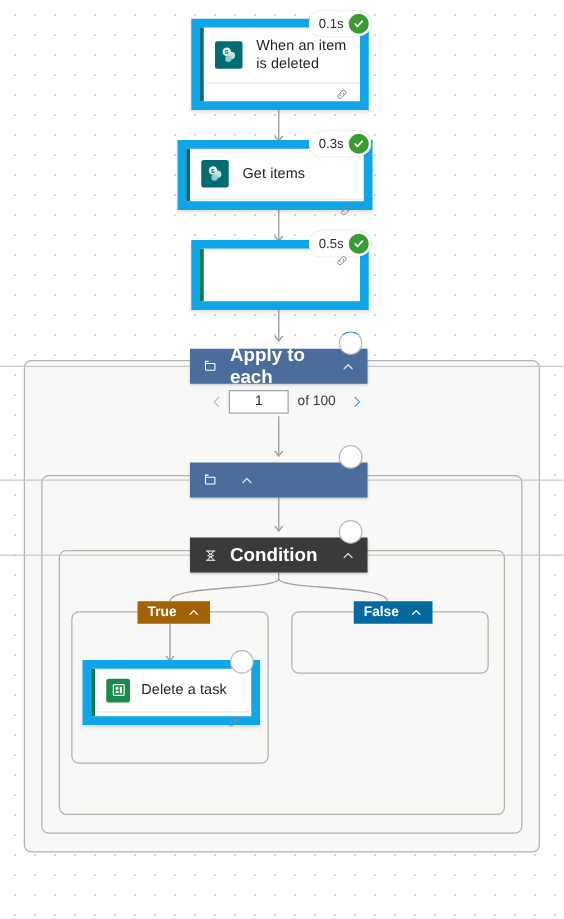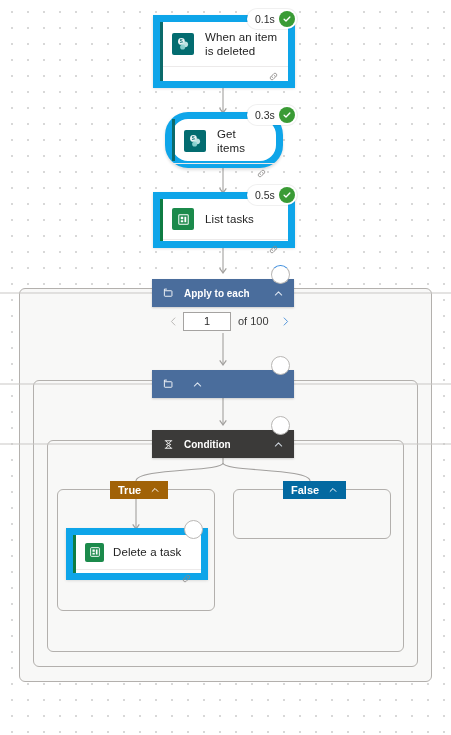--- a/index.html
+++ b/index.html
@@ -97,21 +97,21 @@
     display: flex; align-items: center; justify-content: center;
   }
 
   
   .scope-head {
     position: absolute;
     display: flex; align-items: center;
     height: 28px;
     padding: 0 10px 0 11px;
     color: #ffffff;
-    font-size: 10px;
+    font-size: 15px;
     font-weight: bold;
     box-shadow: 0 1px 2px rgba(0,0,0,0.18);
   }
   .scope-head.blue { background: #4a6d9c; }
   .scope-head.dark { background: #3b3a39; }
   .scope-head .sh-icon { margin-right: 10px; display: flex; }
   .scope-head .sh-label { flex: 1; }
   .scope-head .chev { margin-left: 8px; display: flex; }
 
   #head-apply1 { left: 152px; top: 279px; width: 142px; }
@@ -228,21 +228,21 @@
   </div>
   <div class="status" style="left:247px; top:9px;">
     <span class="dur">0.1s</span>
     <span class="check">
       <svg width="10" height="10" viewBox="0 0 16 16">
           <path d="M3.4 8.3l3 3 6.2-6.6" fill="none" stroke="#fff" stroke-width="2.1" stroke-linecap="round" stroke-linejoin="round"></path>
         </svg>
     </span>
   </div>
 
-  <div class="card sp" id="card-get-items" style="left:165px; top:112px; width:118px; height:56px;border-radius:23px;">
+  <div class="card sp" id="card-get-items" style="left:142px; top:112px; width:156px; height:56px;">
     <div class="accent"></div>
     <div class="card-head">
       <div class="app-icon sharepoint">
         <svg width="14" height="14" viewBox="0 0 16 16" aria-hidden="true">
           <circle cx="6.2" cy="5" r="3.9" fill="#fff" opacity="0.92"></circle>
           <circle cx="10.4" cy="8.4" r="3.4" fill="#c8e9e8" opacity="0.95"></circle>
           <circle cx="7.6" cy="11.4" r="2.9" fill="#8fd4d2" opacity="0.95"></circle>
           <text x="4.4" y="7" font-size="5.2" font-family="Liberation Sans, sans-serif" fill="#036c70" font-weight="bold">S</text>
         </svg>
       </div>
@@ -261,31 +261,20 @@
     <span class="dur">0.3s</span>
     <span class="check">
       <svg width="10" height="10" viewBox="0 0 16 16">
           <path d="M3.4 8.3l3 3 6.2-6.6" fill="none" stroke="#fff" stroke-width="2.1" stroke-linecap="round" stroke-linejoin="round"></path>
         </svg>
     </span>
   </div>
 
   <div class="card pl" id="card-list-tasks" style="left:153px; top:192px; width:142px; height:56px;">
     <div class="accent"></div>
-    <div class="card-head">
-      <div class="app-icon planner">
-        <svg width="13" height="13" viewBox="0 0 16 16" aria-hidden="true">
-          <rect x="2.2" y="2.2" width="11.6" height="11.6" rx="1" fill="none" stroke="#fff" stroke-width="1.25"></rect>
-          <rect x="4.6" y="4.6" width="3.1" height="3.1" fill="#fff"></rect>
-          <rect x="4.6" y="9" width="3.1" height="2.4" fill="#fff"></rect>
-          <rect x="9.1" y="4.6" width="2.3" height="6.8" fill="#fff"></rect>
-        </svg>
-      </div>
-      <div class="card-title">List tasks</div>
-    </div>
     <div class="card-foot">
       <span>
         <svg width="11" height="11" viewBox="0 0 16 16">
           <path d="M6.3 9.7a2.6 2.6 0 0 1 0-3.7l2-2a2.6 2.6 0 0 1 3.7 3.7l-1 1" fill="none" stroke="#8a8886" stroke-width="1.15" stroke-linecap="round"></path>
           <path d="M9.7 6.3a2.6 2.6 0 0 1 0 3.7l-2 2a2.6 2.6 0 0 1-3.7-3.7l1-1" fill="none" stroke="#8a8886" stroke-width="1.15" stroke-linecap="round"></path>
         </svg>
       </span>
     </div>
   </div>
   <div class="status" style="left:247px; top:185px;">

